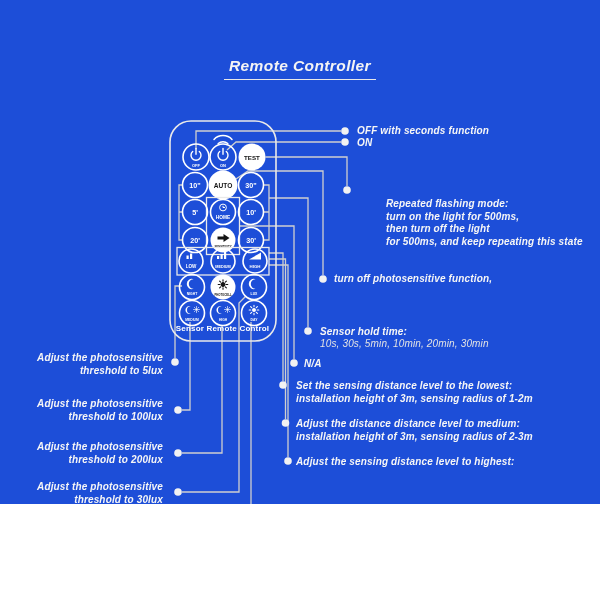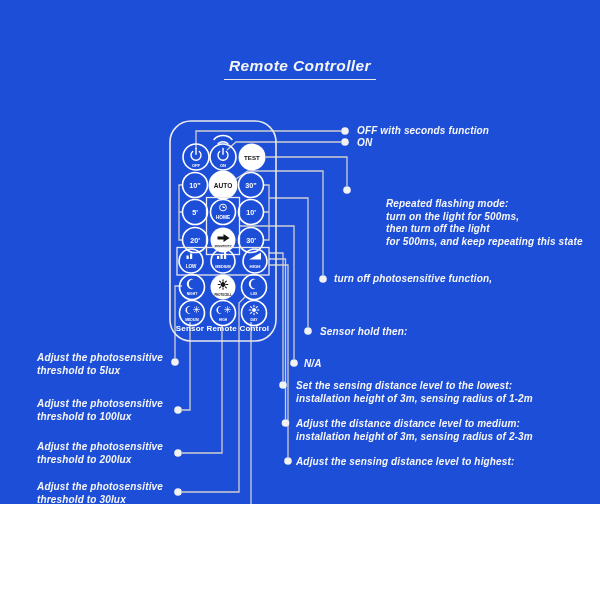--- a/index.html
+++ b/index.html
@@ -4,21 +4,21 @@
 <style>
   html,body{margin:0;padding:0;}
   #stage{position:relative;width:600px;height:504px;background:#1d4ed8;overflow:hidden;
          font-family:"Liberation Sans", sans-serif;}
   #diagram-svg{position:absolute;left:0;top:0;}
   .title-wrap{position:absolute;left:0;top:57px;width:600px;text-align:center;}
   .title-wrap span{display:inline-block;color:#f4f4f4;font:italic 600 15.5px "Liberation Sans",sans-serif;
          letter-spacing:.4px;border-bottom:1.5px solid #e9e9e9;padding:0 5px 4px 5px;}
   .ann{position:absolute;color:#f6f6f6;font:italic bold 10px "Liberation Sans",sans-serif;
        line-height:12.6px;letter-spacing:.15px;white-space:nowrap;}
-  .ann.l{text-align:left;}
+  .ann.l{text-align:right;}
   .ann .sub{font-weight:normal;color:#e3e3e3;}
   svg text{font-family:"Liberation Sans",sans-serif;}
   .btn-lbl{fill:#ffffff;font-weight:bold;}
   .btn-lbl-dark{fill:#141414;font-weight:bold;}
   .tiny{fill:#ffffff;font-weight:bold;}
 </style>
 </head>
 <body>
 
 <div id="stage">
@@ -241,21 +241,22 @@
   <div class="ann r" style="left:358px;top:198px;margin-left:28px;">
     <div>Repeated flashing mode:</div>
     <div>turn on the light for 500ms,</div>
     <div>then turn off the light</div>
     <div>for 500ms, and keep repeating this state</div>
   </div>
   <div class="ann r" style="left:334px;top:273px;">
     <div>turn off photosensitive function,</div>
   </div>
   <div class="ann r" style="left:320px;top:325.5px;">
-    <div>Sensor hold then:</div>
+    <div>Sensor hold time:</div>
+    <div class="sub">10s, 30s, 5min, 10min, 20min, 30min</div>
   </div>
   <div class="ann r" style="left:304px;top:357.5px;">
     <div>N/A</div>
   </div>
   <div class="ann r" style="left:296px;top:380px;">
     <div>Set the sensing distance level to the lowest:</div>
     <div>installation height of 3m, sensing radius of 1-2m</div>
   </div>
   <div class="ann r" style="left:296px;top:418px;">
     <div>Adjust the distance distance level to medium:</div>

